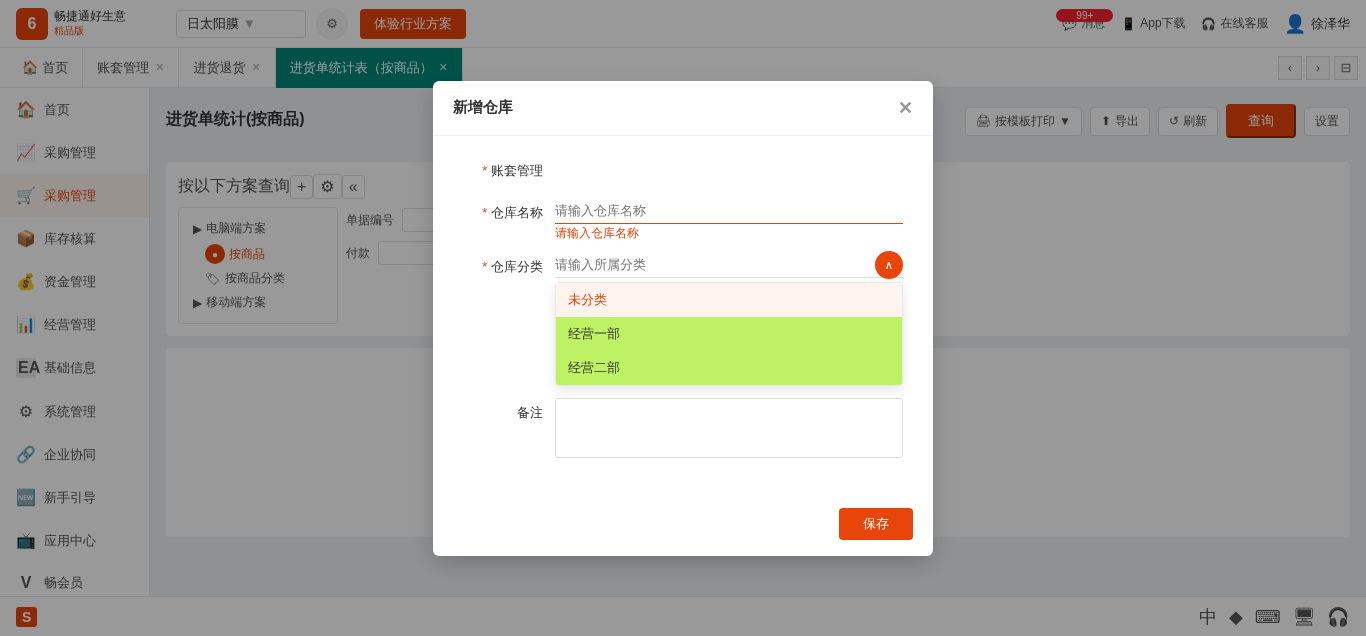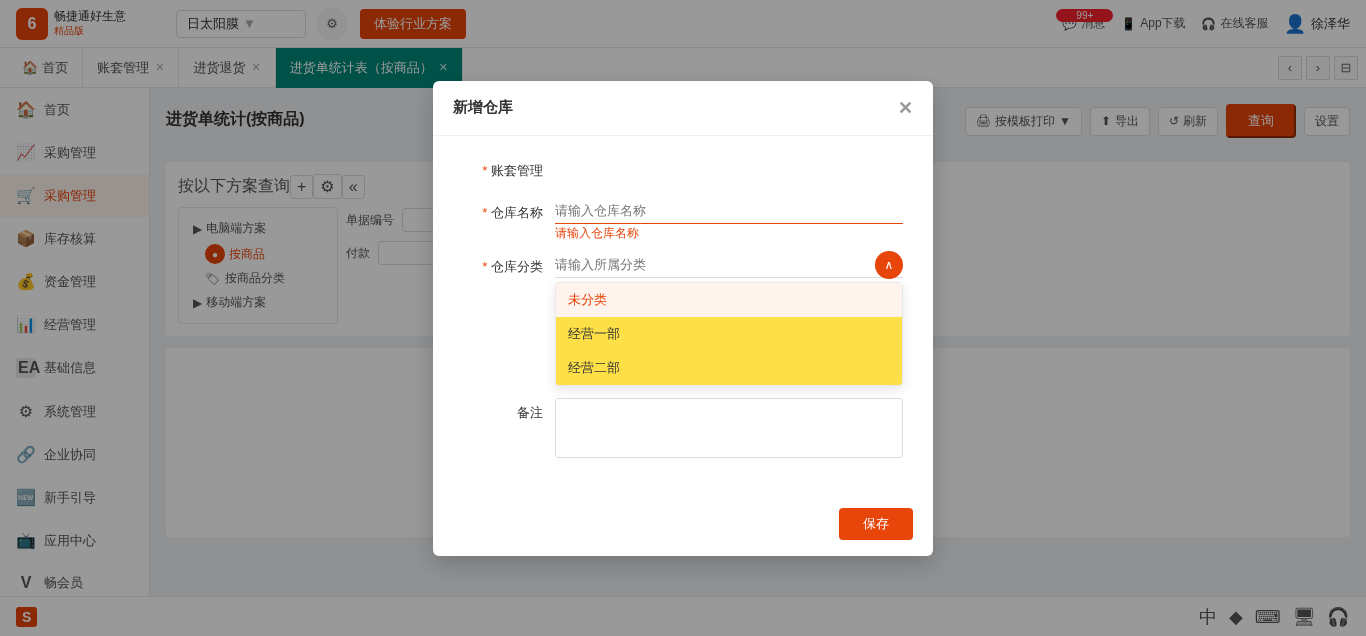--- a/index.html
+++ b/index.html
@@ -355,21 +355,21 @@
       cursor: pointer;
       font-size: 12px;
     }
 
     
     .dropdown-list {
       position: absolute;
       top: 100%;
       left: 0;
       right: 0;
-      background: #fde047;
+      background: #bef264;
       border: 1px solid #e8e8e8;
       border-radius: 4px;
       box-shadow: 0 4px 12px rgba(0,0,0,0.1);
       z-index: 200;
       margin-top: 4px;
     }
     .dropdown-item {
       padding: 8px 12px;
       cursor: pointer;
       font-size: 13px;

